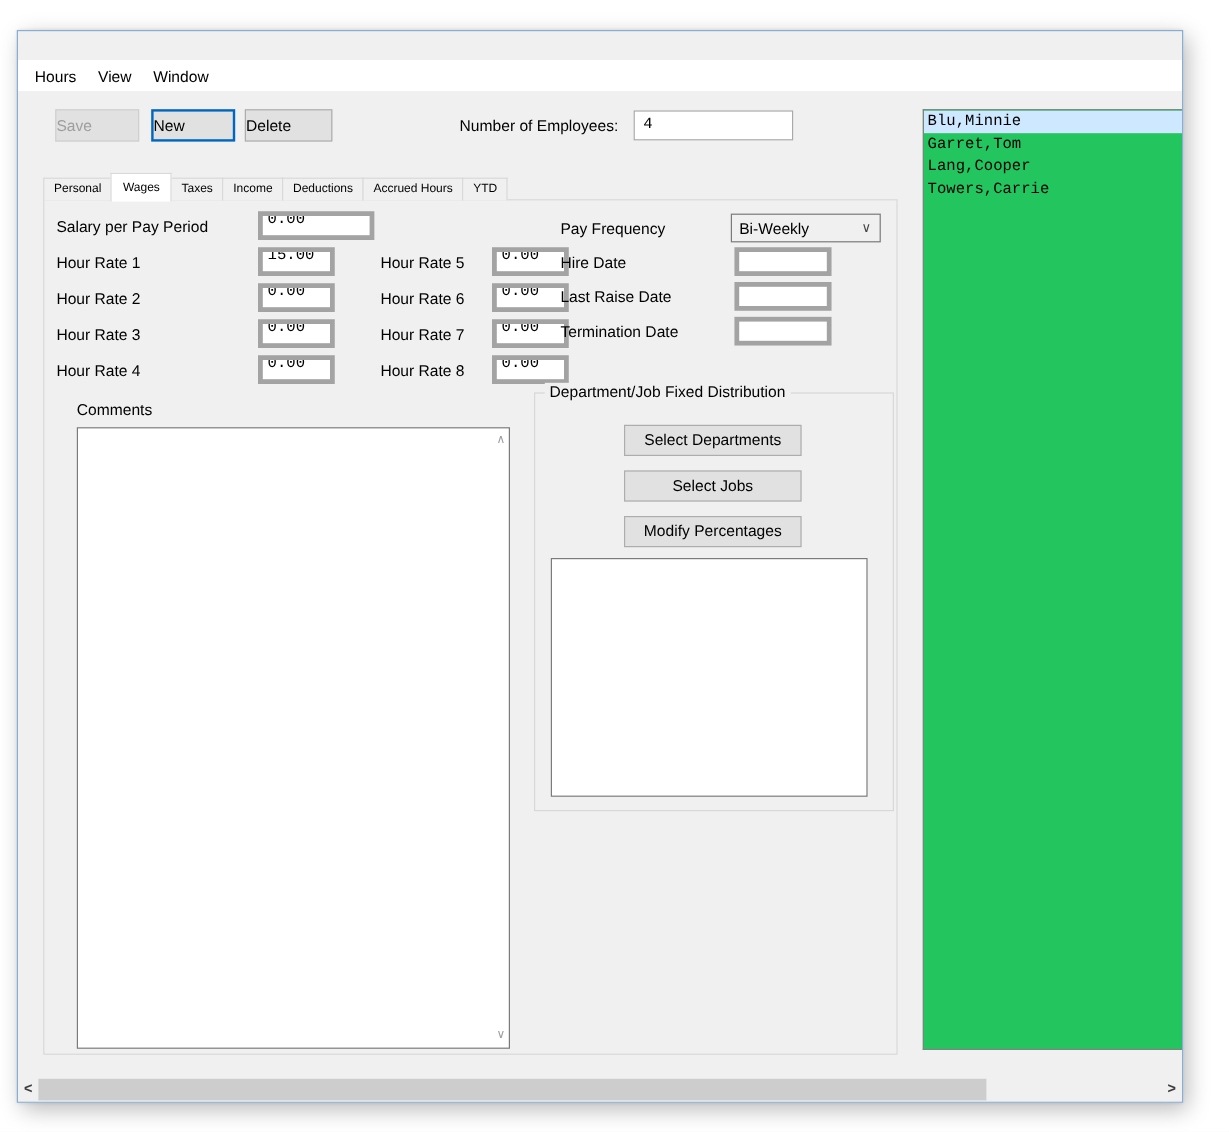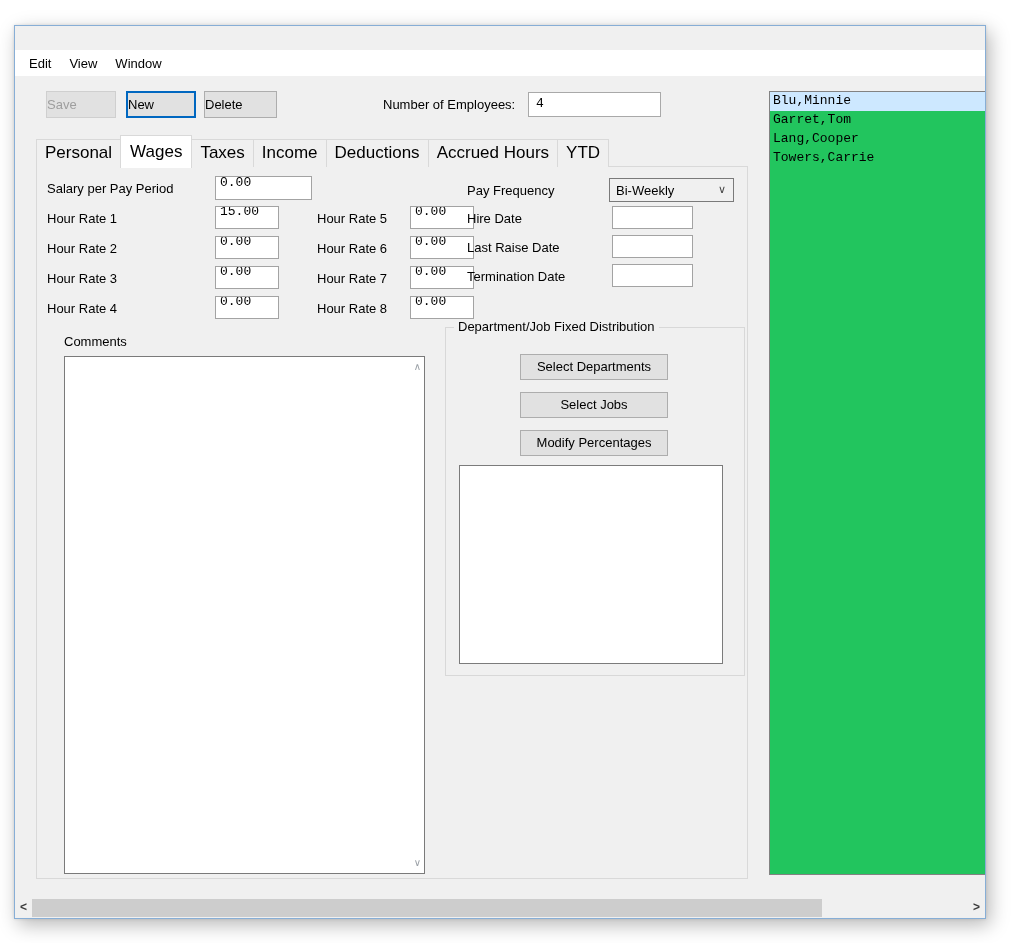--- a/index.html
+++ b/index.html
@@ -33,27 +33,27 @@
   .btn { position:absolute; height:27px; background:#e1e1e1; border:1px solid #adadad; font-family:"Liberation Sans",sans-serif; font-size:13px; text-align:left; line-height:25px; }
   .btn-save { left:31px; top:15px; width:70px; color:#9e9e9e; border-color:#cfcfcf; }
   .btn-new { left:111px; top:15px; width:70px; border:2px solid #0067c0; line-height:23px; }
   .btn-delete { left:189px; top:15px; width:73px; }
   .numemp-label { position:absolute; left:368px; top:21px; }
   .numemp-field { position:absolute; left:513px; top:16px; width:133px; height:25px; background:#fff; border:1px solid #a9a9a9;
     font-family:"Liberation Mono", monospace; font-size:13px; padding:3px 0 0 7px; }
 
   
   .tabstrip { position:absolute; left:21px; top:62px; height:29px; display:flex; align-items:flex-end; z-index:3; }
-  .tab { padding:3px 8px 4px 8px; border:1px solid #d9d9d9; border-bottom:none; background:#f0f0f0; margin-right:-1px; font-size:17px; }
+  .tab { padding:3px 8px 4px 8px; border:1px solid #d9d9d9; border-bottom:none; background:#f0f0f0; margin-right:-1px; font-size:10px; }
   .tab.active { background:#ffffff; padding:6px 9px 6px 9px; margin-bottom:-1px; z-index:4; position:relative; }
   .tabpanel { position:absolute; left:21px; top:90px; width:712px; height:713px; background:#f0f0f0; border:1px solid #d9d9d9; z-index:1; }
 
   
   .flabel { position:absolute; text-align:left; white-space:nowrap; }
-  .tfield { position:absolute; background:#fff; border:1px solid #a3a3a3;
+  .tfield { position:absolute; background:#fff; border:4px solid #a3a3a3;
     font-family:"Liberation Mono", monospace; font-size:13px; padding:2px 0 14px 4px; }
   input.tfield { outline:none; }
 
   .combo { position:absolute; left:572px; top:11px; width:125px; height:24px; background:#f0f0f0; border:1px solid #7a7a7a; }
   .combo-value { position:absolute; left:6px; top:4px; font-size:13px; }
   .combo-chevron { position:absolute; right:7px; top:4px; font-size:11px; color:#444; }
 
   .comments-label { position:absolute; left:27px; top:167px; }
   .comments-box { position:absolute; left:27px; top:189px; width:361px; height:518px; background:#fff; border:1px solid #7a7a7a; }
   .comments-text { width:100%; height:100%; border:none; resize:none; background:transparent; outline:none;
@@ -83,21 +83,21 @@
   .hs-left { left:0; } .hs-right { right:0; }
   .hs-thumb { position:absolute; left:17px; top:0; width:790px; height:18px; background:#cdcdcd; }
 </style>
 </head>
 <body>
 
 <div class="window">
 
 
   <div class="menubar">
-    <span class="menu-item">Edit</span>
+    <span class="menu-item">Hours</span>
     <span class="menu-item">View</span>
     <span class="menu-item">Window</span>
   </div>
 
   <div class="client">
 
     <button class="btn btn-save" disabled="">Save</button>
     <button class="btn btn-new">New</button>
     <button class="btn btn-delete">Delete</button>
     <span class="numemp-label">Number of Employees:</span>

